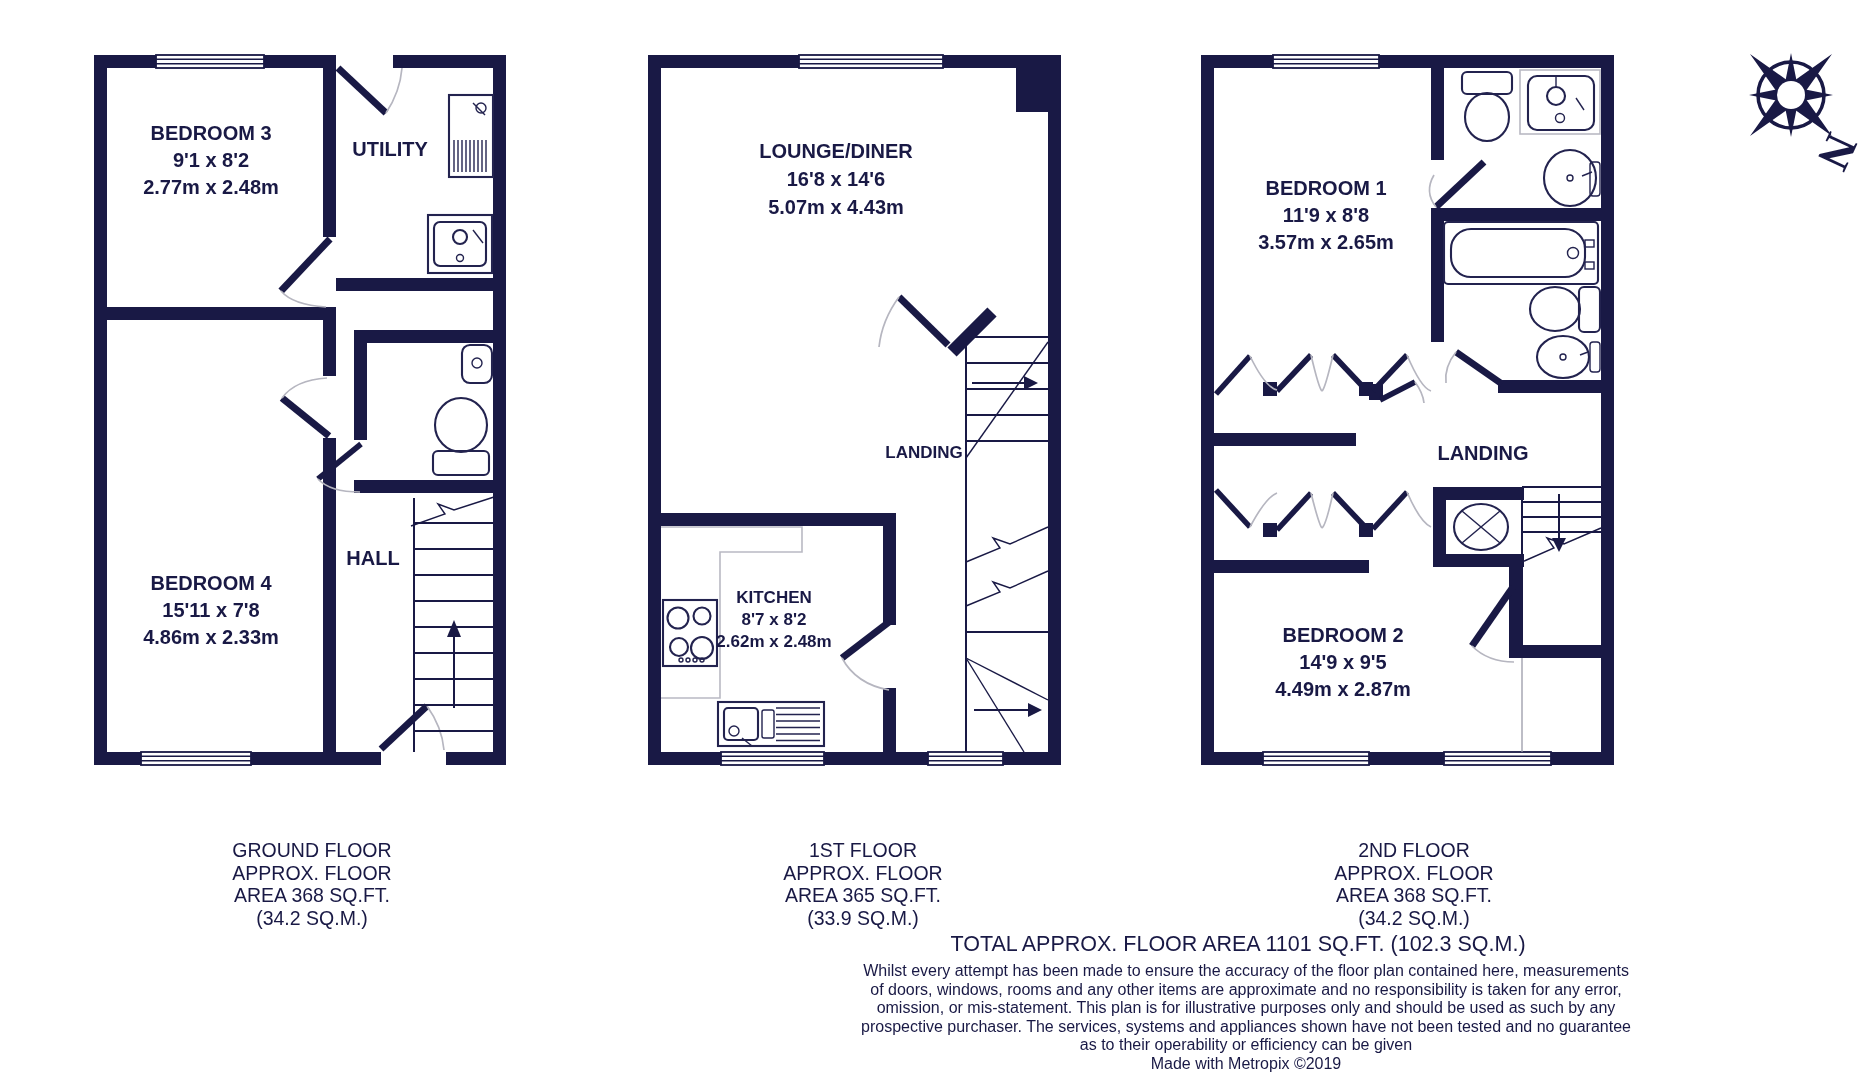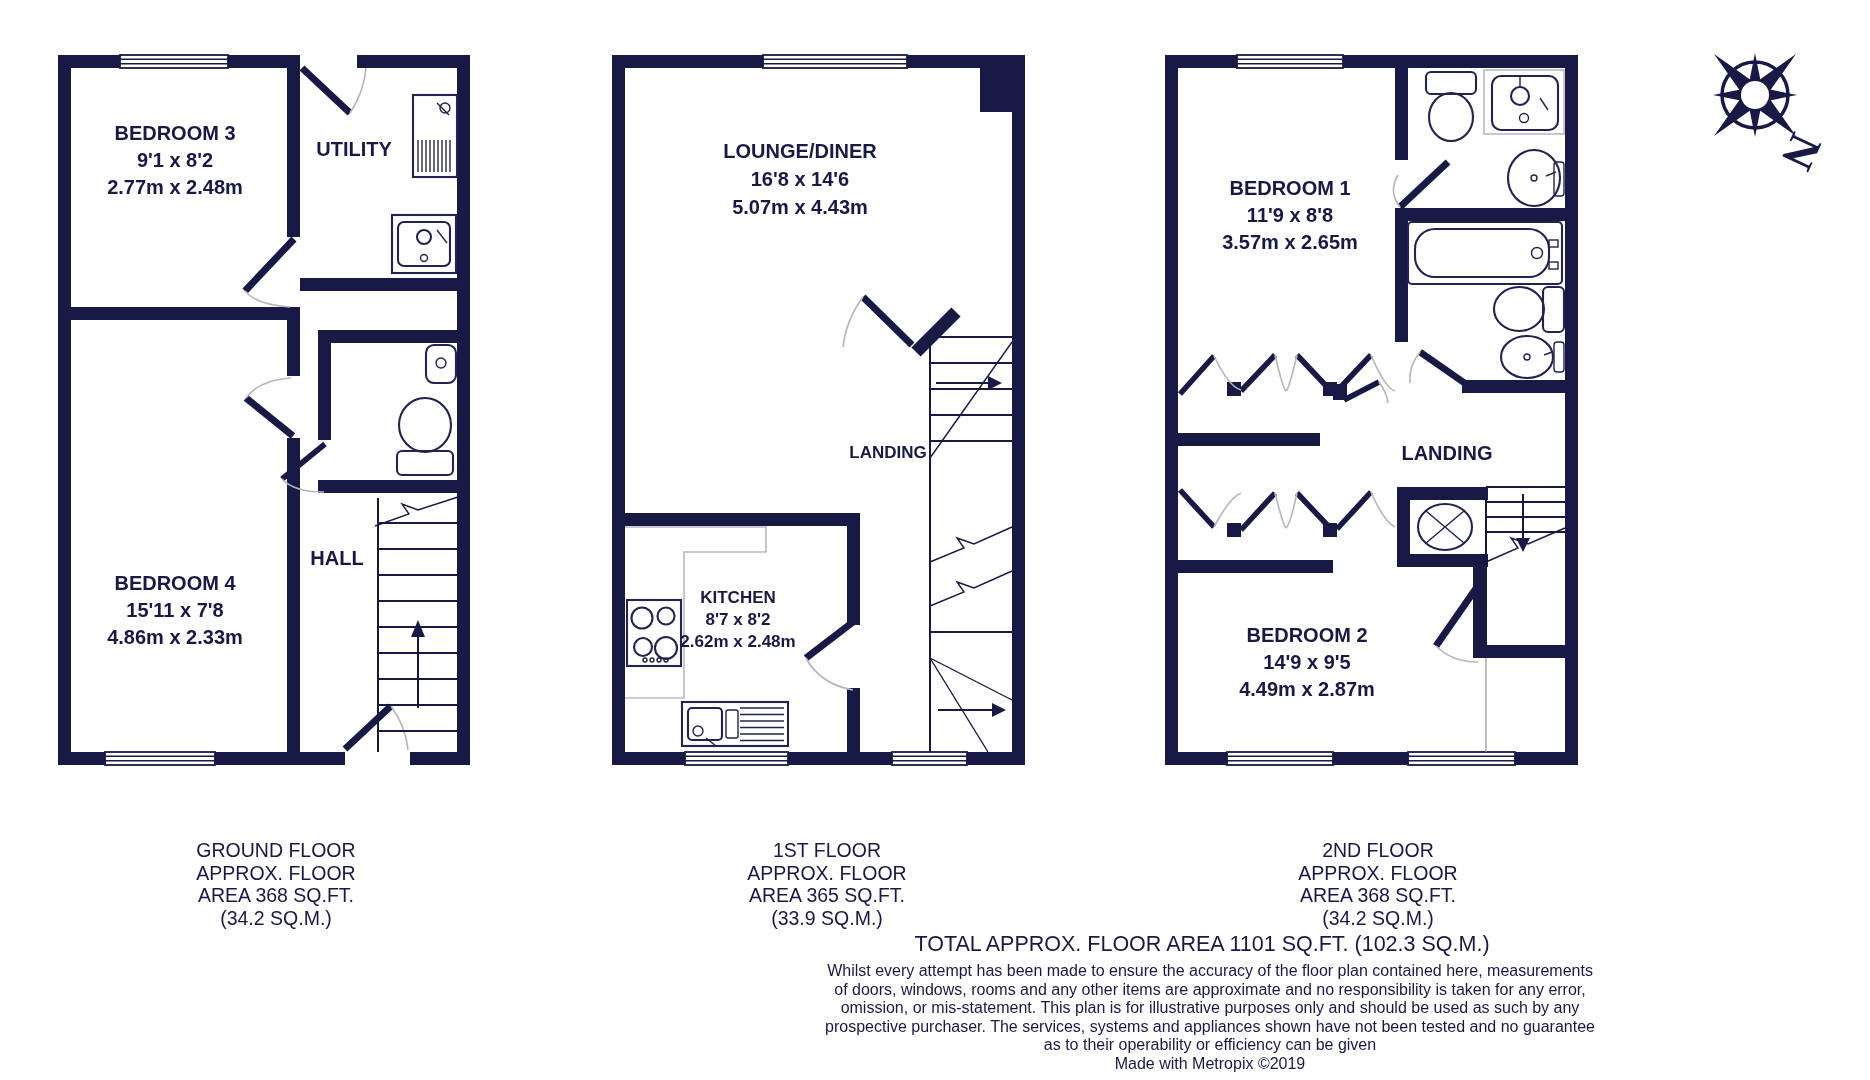--- a/index.html
+++ b/index.html
@@ -1,16 +1,16 @@
 <!DOCTYPE html>
 <html><head>
 <meta charset="utf-8">
 <style>
   html,body{margin:0;padding:0;background:#ffffff;}
-  .page{width:1825px;height:1080px;position:relative;background:#ffffff;}
+  .page{width:1825px;height:1080px;position:relative;background:#ffffff;padding-left:36px;}
   svg{display:block;}
   .wall{fill:#191945;}
   .win{fill:#ffffff;stroke:#191945;stroke-width:1.8;}
   .winline{stroke:#191945;stroke-width:1.4;}
   .leaf{stroke:#191945;stroke-width:7;fill:none;}
   .leaf-sm{stroke:#191945;stroke-width:5.5;fill:none;}
   .arc{fill:none;stroke:#b6b6c0;stroke-width:1.7;}
   .fx{fill:none;stroke:#23234f;stroke-width:2.1;}
   .fx-thin{fill:none;stroke:#23234f;stroke-width:1.4;}
   .counter{fill:none;stroke:#b9b9c3;stroke-width:1.6;}

